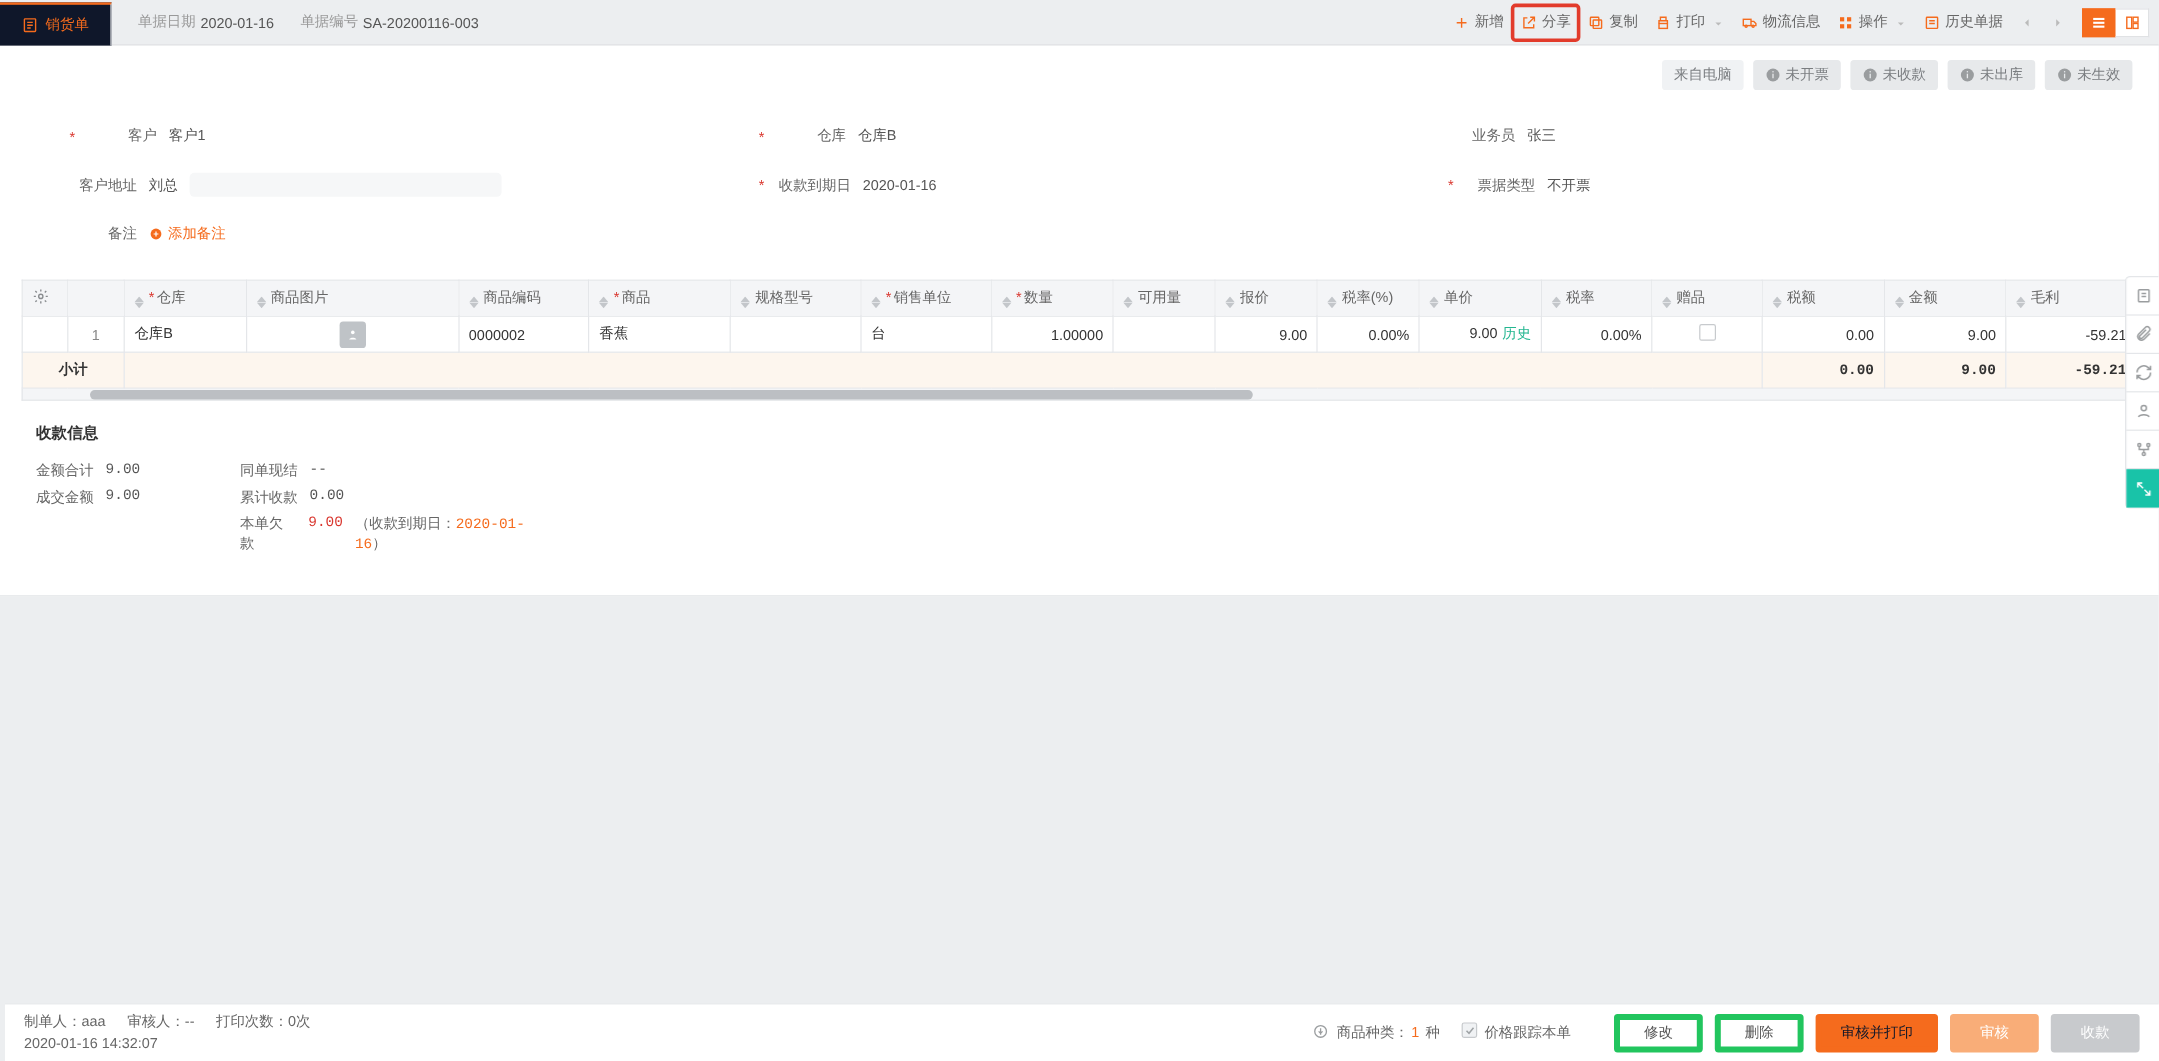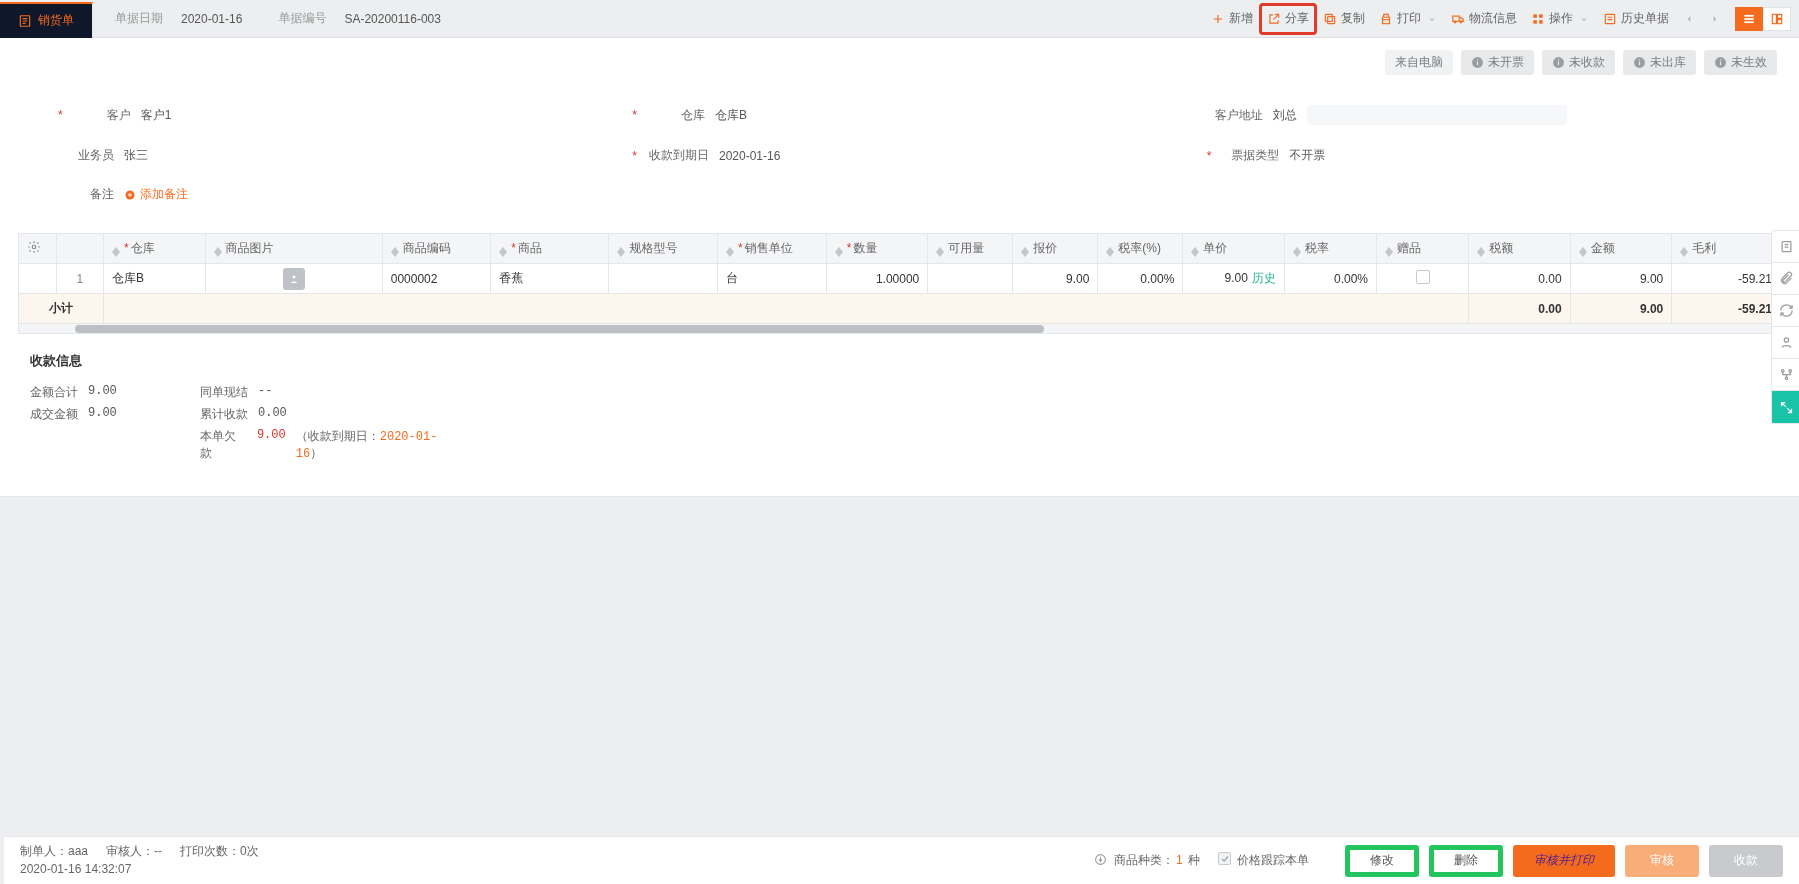--- a/index.html
+++ b/index.html
@@ -41,21 +41,21 @@
     border-top:2px solid var(--orange);
     border-right:1px solid var(--gray-line);
     height:36px;
     display:flex;align-items:center;
     padding:0 18px;
     gap:6px;
     margin-top:2px;
   }
   .tab .ico-doc{width:14px;height:14px;display:inline-flex;}
   .tab-title{color:var(--orange);font-weight:500;}
-  .doc-meta{display:flex;align-items:center;gap:18px;margin-left:22px;color:var(--text-muted);}
+  .doc-meta{display:flex;align-items:center;gap:4px;margin-left:22px;color:var(--text-muted);}
   .doc-meta .label{color:var(--text-faint);}
   .doc-meta .val{color:#555;}
   .topbar-spacer{flex:1;}
   .top-actions{display:flex;align-items:center;gap:2px;}
   .top-act{
     display:flex;align-items:center;gap:4px;
     height:28px;padding:0 6px;border-radius:2px;
     color:var(--text-muted);cursor:pointer;
   }
   .top-act .ic{width:14px;height:14px;display:inline-flex;align-items:center;justify-content:center;color:var(--orange);}
@@ -118,21 +118,21 @@
   table.data th{
     background:#f4f5f7;color:#666;font-weight:normal;text-align:left;
     position:relative;
   }
   .sorter{width:8px;height:12px;display:inline-flex;flex-direction:column;justify-content:center;margin-right:4px;color:#c3c6ca;}
   .sorter svg{width:8px;height:5px;}
   th .star{color:#d9362e;margin-right:2px;}
   td.idx{text-align:center;color:#888;}
   td.num{text-align:right;}
   td.center{text-align:center;}
-  tr.subtotal td{background:#fdf6ee;font-weight:600;}
+  tr.subtotal td{background:#fdf6ee;font-weight:600;font-family:Liberation Mono, monospace;}
   .img-thumb{width:22px;height:22px;background:#bfc3c7;border-radius:3px;display:inline-flex;align-items:center;justify-content:center;color:#fff;}
   .hist{color:var(--link);margin-left:4px;cursor:pointer;}
   .chk{width:14px;height:14px;border:1px solid #c7cacd;border-radius:2px;display:inline-block;background:#fff;}
   .hscroll{height:10px;background:#f4f5f7;position:relative;border:1px solid var(--gray-line);border-top:none;}
   .hscroll .thumb{position:absolute;left:56px;top:1px;height:8px;width:55%;background:#bcbfc3;border-radius:4px;}
 
   
   .pay{padding:18px 12px 6px 12px;}
   .pay h4{margin:0 0 14px 0;font-size:13px;font-weight:600;}
   .pay-grid{display:grid;grid-template-columns:170px 260px;row-gap:5px;font-family:Liberation Mono, monospace;}
@@ -169,21 +169,21 @@
   .footer .midinfo{margin-left:auto;display:flex;align-items:center;gap:18px;color:var(--text-muted);}
   .midinfo .cnt{color:var(--orange);margin:0 2px;}
   .fchk{display:flex;align-items:flex-start;gap:6px;}
   .fchk .box{width:13px;height:13px;border:1px solid #c7cacd;background:#f0f2f4;border-radius:2px;display:inline-flex;align-items:center;justify-content:center;}
   .fchk .box svg{width:10px;height:10px;color:#9fa3a6;}
   .footer .btns{display:flex;gap:10px;margin-left:18px;}
   .btn{
     min-width:74px;height:32px;border:5px solid #22c55e;background:#fff;border-radius:3px;
     display:flex;align-items:center;justify-content:center;cursor:pointer;color:#555;padding:0 16px;
   }
-  .btn.primary{background:var(--orange);border-color:var(--orange);color:#4c1d95;font-style:italic;}
+  .btn.primary{background:var(--orange);border-color:var(--orange);color:#0f172a;}
   .btn.light{background:#f9ad78;border-color:#f9ad78;color:#fff;}
   .btn.disabled{background:#c8cacd;border-color:#c8cacd;color:#fff;cursor:not-allowed;}
 
   
   th.gear{width:32px;text-align:center;}
   th.idx-col{width:40px;}
 </style>
 </head>
 <body>
 
@@ -361,28 +361,28 @@
       <span class="star">*</span>
         <span class="flabel">客户</span>
       <span class="fval">客户1</span>
     </div>
     <div class="form-item">
       <span class="star">*</span>
         <span class="flabel">仓库</span>
       <span class="fval">仓库B</span>
     </div>
     <div class="form-item">
+      <span class="flabel">业务员</span>
+      <span class="fval">张三</span>
+    </div>
+
+    <div class="form-item">
       <span class="flabel">客户地址</span>
       <span class="fval">刘总</span>
       <span class="fval blur"></span>
-    </div>
-
-    <div class="form-item">
-      <span class="flabel">业务员</span>
-      <span class="fval">张三</span>
     </div>
     <div class="form-item">
       <span class="star">*</span>
         <span class="flabel">收款到期日</span>
       <span class="fval">2020-01-16</span>
     </div>
     <div class="form-item">
       <span class="star">*</span>
         <span class="flabel">票据类型</span>
       <span class="fval">不开票</span>

